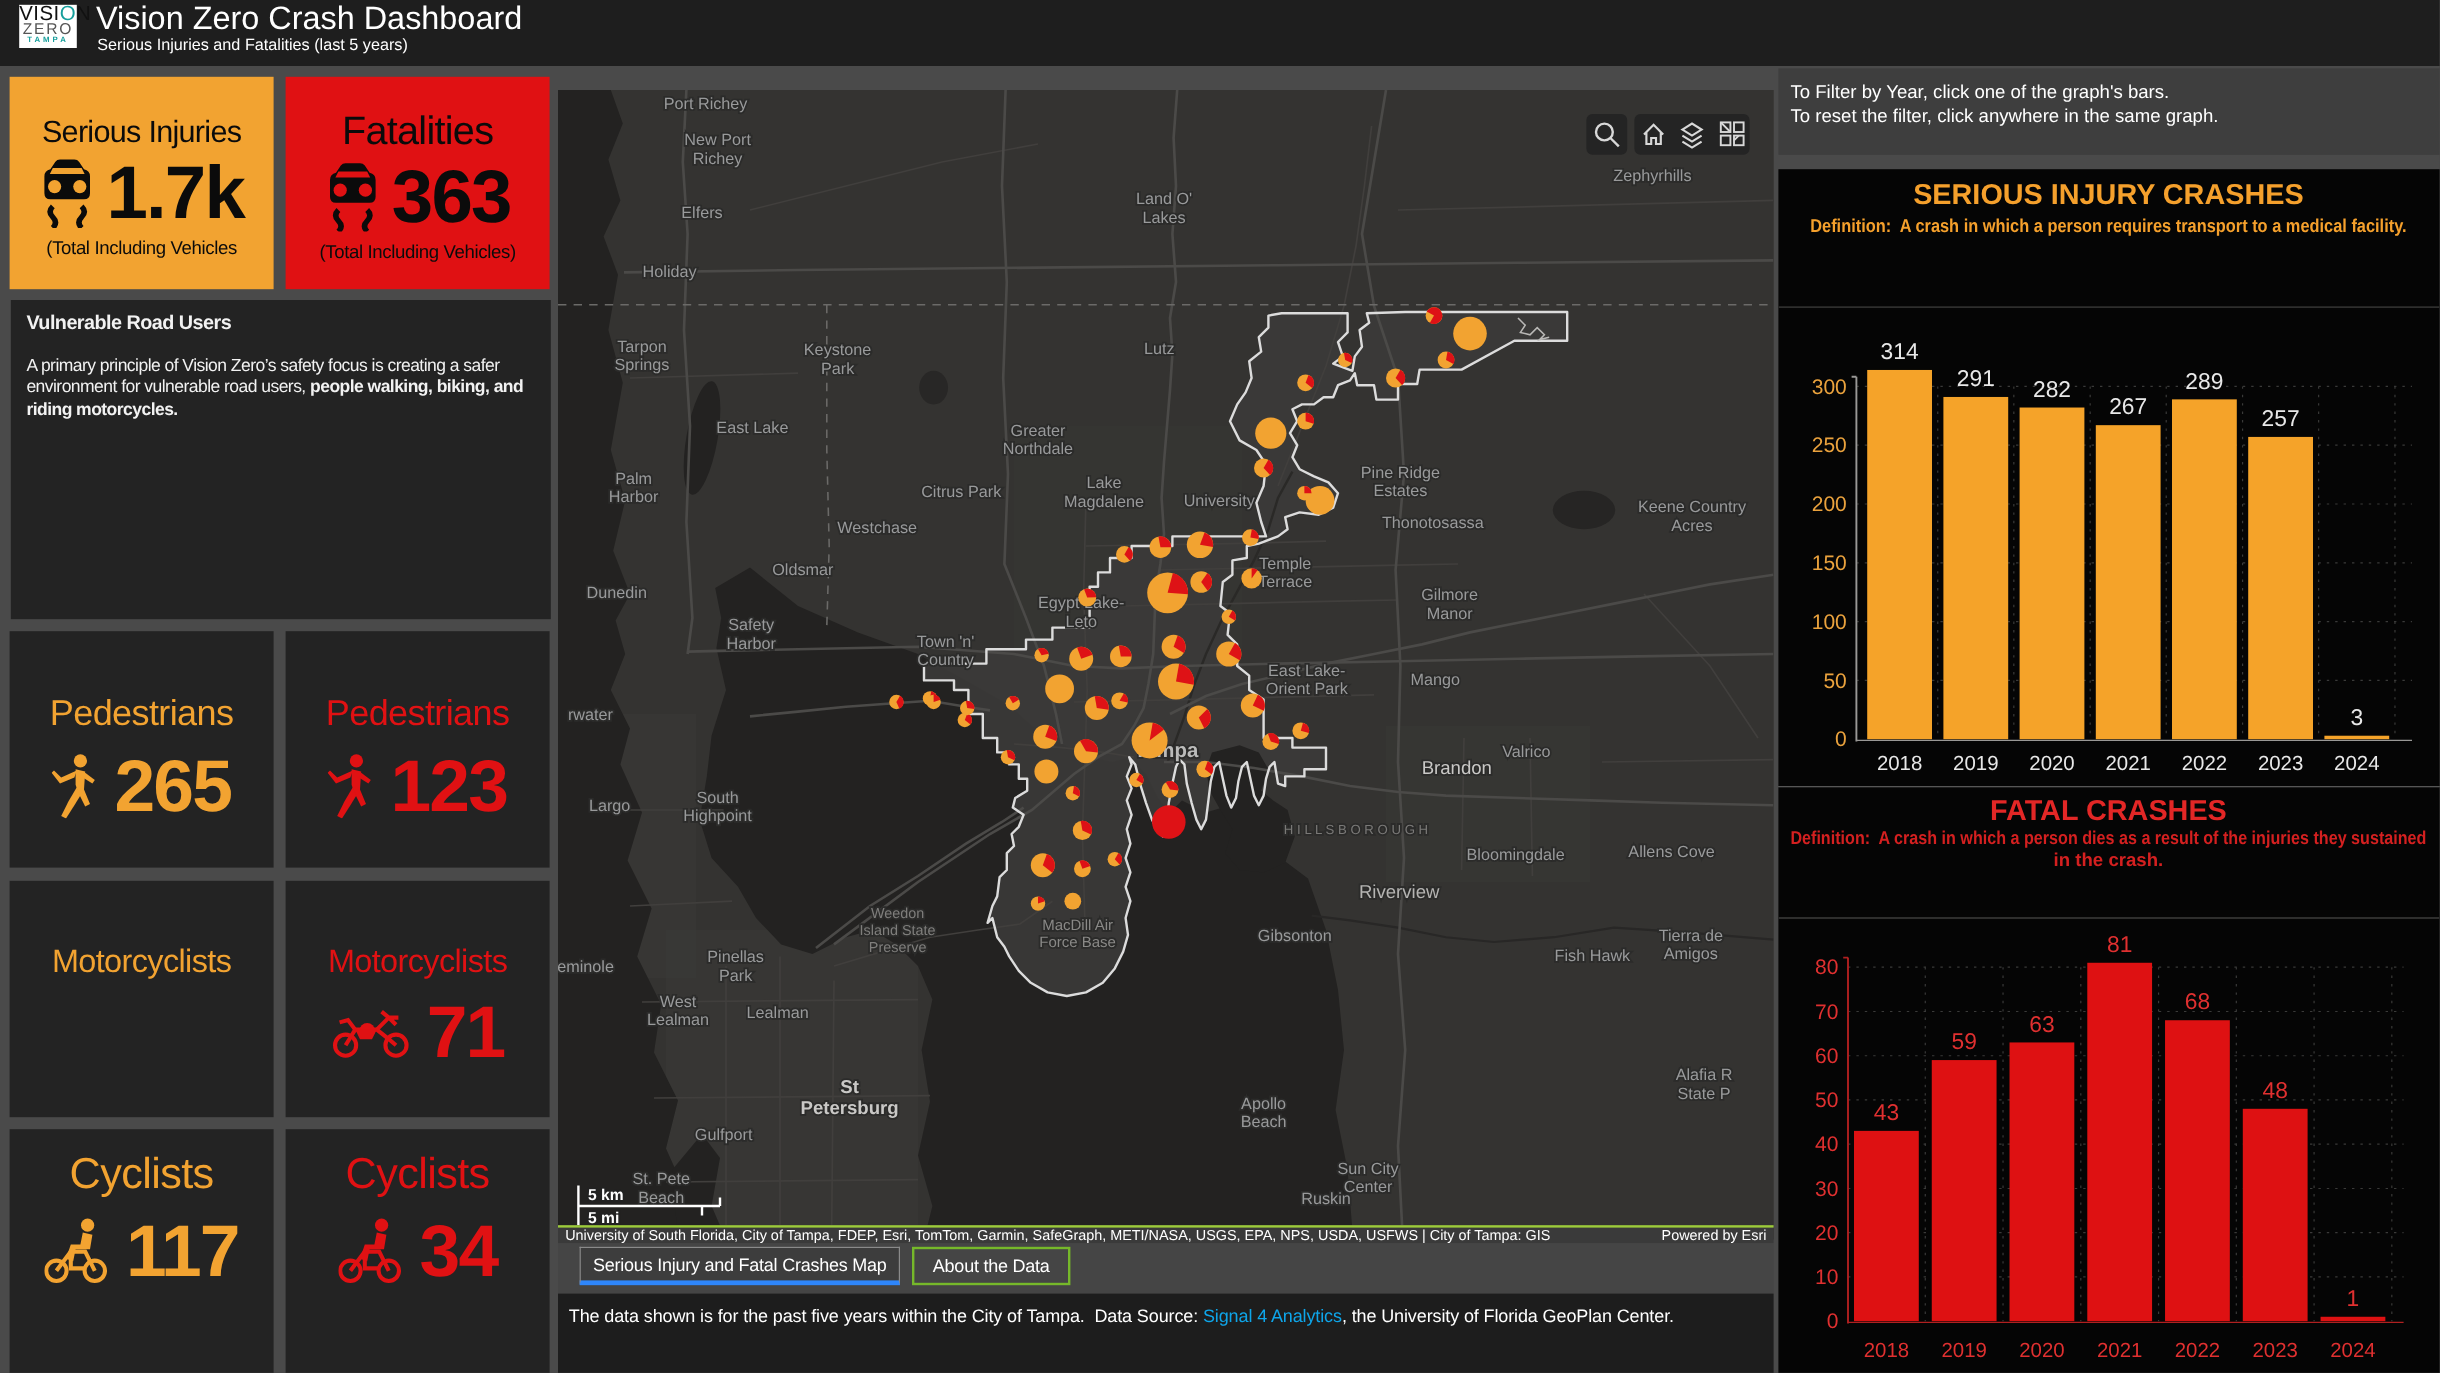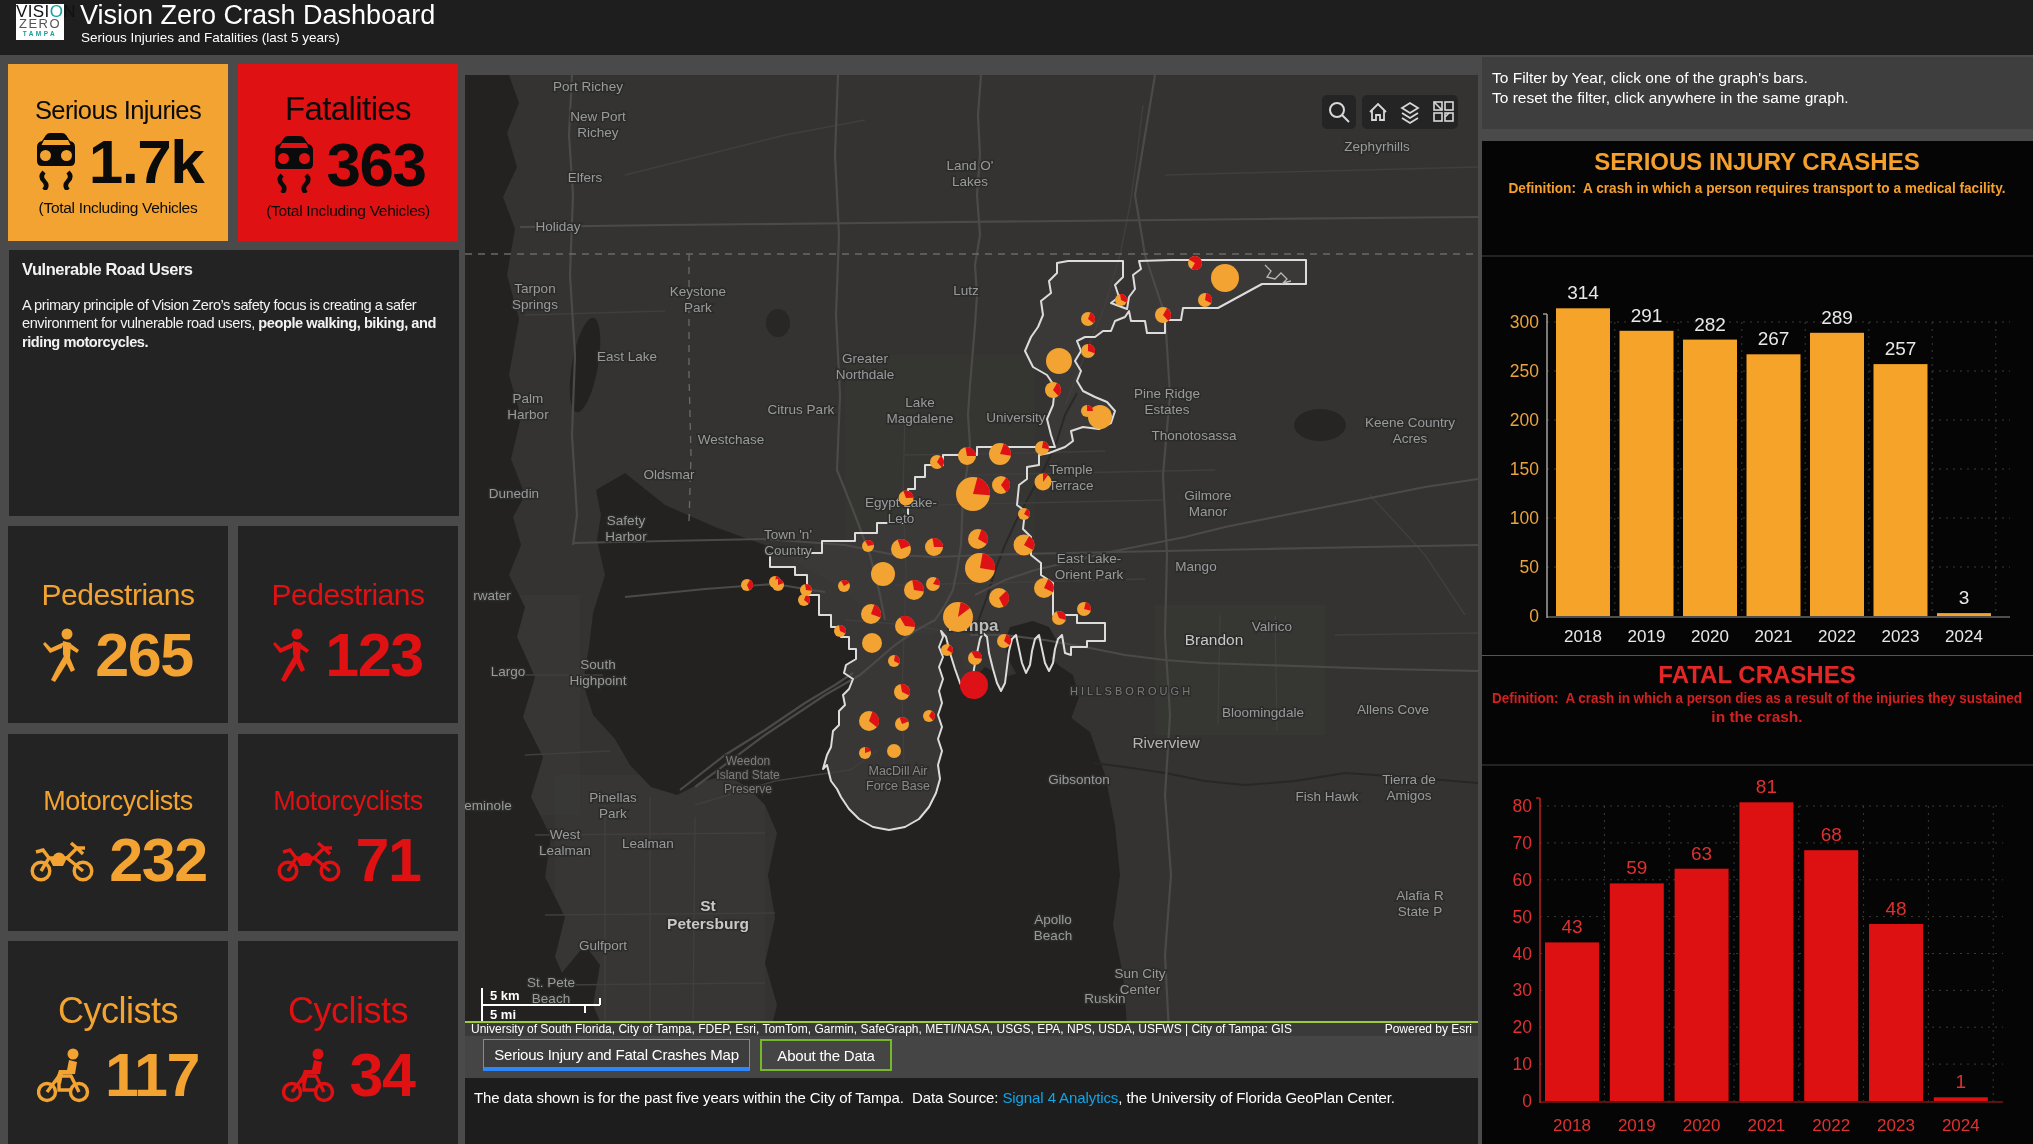--- a/index.html
+++ b/index.html
@@ -18,21 +18,21 @@
 .bigcard .t { font-size:25.5px; margin-top:32px; letter-spacing:-0.6px;}
 #cardR .t { font-size:33px; margin-top:26px; }
 .bigcard .row { display:flex; align-items:center; justify-content:center; gap:10px; height:64px; margin-top:4px;}
 .bigcard .n { font-size:62px; font-weight:bold; letter-spacing:-1.5px; }
 .bigcard .sub { font-size:15.5px; margin-top:6px; letter-spacing:-0.3px; }
 #vru { left:9px; top:250px; width:450px; height:266px; background:#232323; color:#f2f2f2; padding:10px 13px; letter-spacing:-0.45px; }
 #vru h3 { font-size:16.5px; margin-bottom:17px; }
 #vru p { font-size:14.6px; line-height:18.3px; margin-bottom:18px; }
 .stat { width:220px; height:197px; background:#232323; text-align:center; }
 .stat .t { font-size:30px; margin-top:52px; letter-spacing:-0.5px; }
-.stat.cyc .t { font-size:36px; margin-top:49px; }
+.stat.cyc .t { font-size:36px; margin-top:16px; }
 .stat.moto .t { font-size:27px; }
 .stat .row { display:flex; align-items:center; justify-content:center; gap:14px; margin-top:8px; }
 .stat .n { font-size:61px; font-weight:bold; letter-spacing:-1.5px; }
 .o { color:#F2A331; } .r { color:#E01113; }
 #mapbox { left:465px; top:62px; width:1013px; height:958px; background:#343331; overflow:hidden;margin-top:13px;}
 #attr { left:465px; top:1021px; width:1013px; height:15px; background:#3a3a3a;
   border-top:2px solid #9CCB3A; color:#fff; font-size:12px; line-height:13px; padding:0 6px; display:flex; justify-content:space-between;}
 #tabs { left:465px; top:1036px; width:1013px; height:42px; background:#454545; }
 .tab { position:absolute; top:3px; height:32px; line-height:30px; color:#fff; font-size:15px; letter-spacing:-0.2px; text-align:center; }
 #tab1 { left:18px; width:267px; background:#3d3d3d; border:1px solid #8a8a8a; border-bottom:4px solid #2E86FB; }
@@ -119,33 +119,20 @@
 <path d="M21,14 L8,20 L2,14 L0,16 L7,25 L19,20 Z"></path>
 <path d="M21,28 L14,40 L8,52 L12,54 L19,43 L24,35 Z"></path>
 <path d="M28,16 L36,22 L34,25 L26,20 Z"></path>
         </g>
       </svg>
       <span class="n">123</span>
     </div>
   </div>
 <div class="abs stat o moto" style="left:8px;top:734px;">
     <div class="t">Motorcyclists</div>
-<div class="row">
-      <svg width="66" height="44" viewBox="0 0 66 44">
-        <g fill="none" stroke="#F2A331" stroke-width="3.4">
-<circle cx="12" cy="33" r="8.8"></circle>
-          <circle cx="54" cy="33" r="8.8"></circle>
-<path d="M12,33 L20,20 L38,20 L48,28 L54,33"></path>
-<path d="M20,20 L14,12 L7,14 M38,20 L48,10 L56,10 M48,10 L42,5 M48,10 L54,16"></path>
-        </g>
-<circle cx="30" cy="21" r="6.5" fill="#F2A331"></circle>
-        <path d="M20,20 L38,20 L34,28 L24,28 Z" fill="#F2A331"></path>
-      </svg>
-      <span class="n">232</span>
-    </div>
   </div>
 <div class="abs stat r moto" style="left:238px;top:734px;">
     <div class="t">Motorcyclists</div>
 <div class="row">
       <svg width="66" height="44" viewBox="0 0 66 44">
         <g fill="none" stroke="#E01113" stroke-width="3.4">
 <circle cx="12" cy="33" r="8.8"></circle>
           <circle cx="54" cy="33" r="8.8"></circle>
 <path d="M12,33 L20,20 L38,20 L48,28 L54,33"></path>
 <path d="M20,20 L14,12 L7,14 M38,20 L48,10 L56,10 M48,10 L42,5 M48,10 L54,16"></path>

